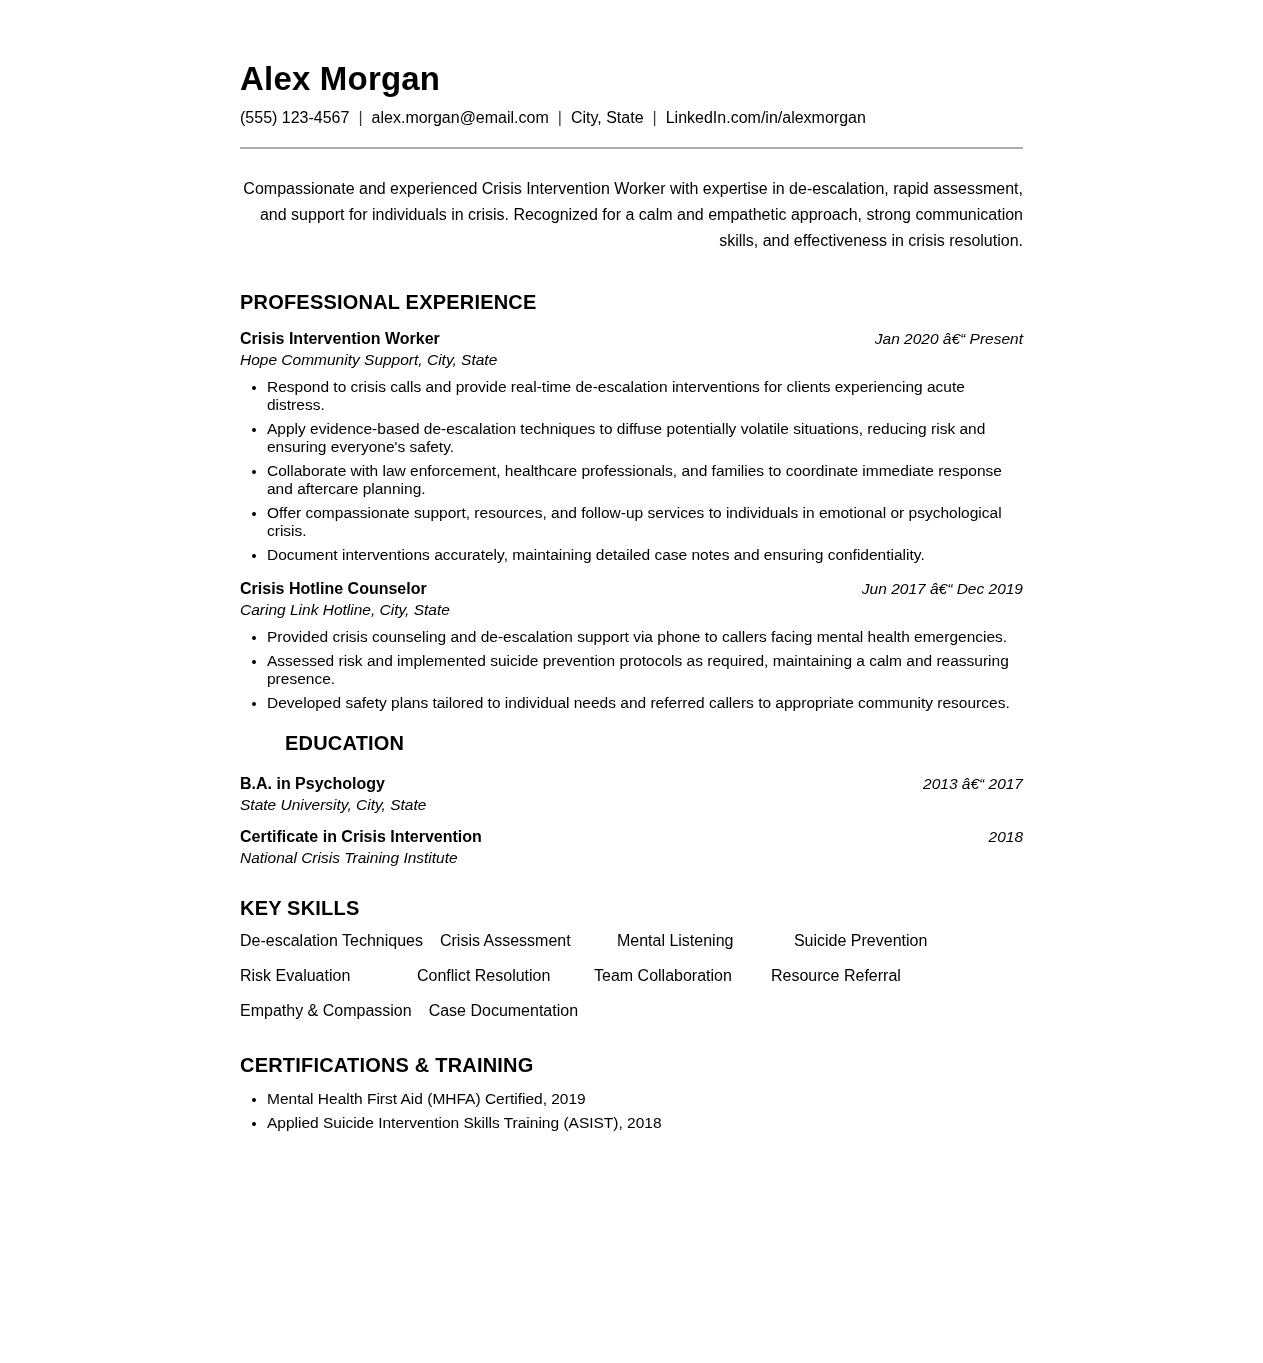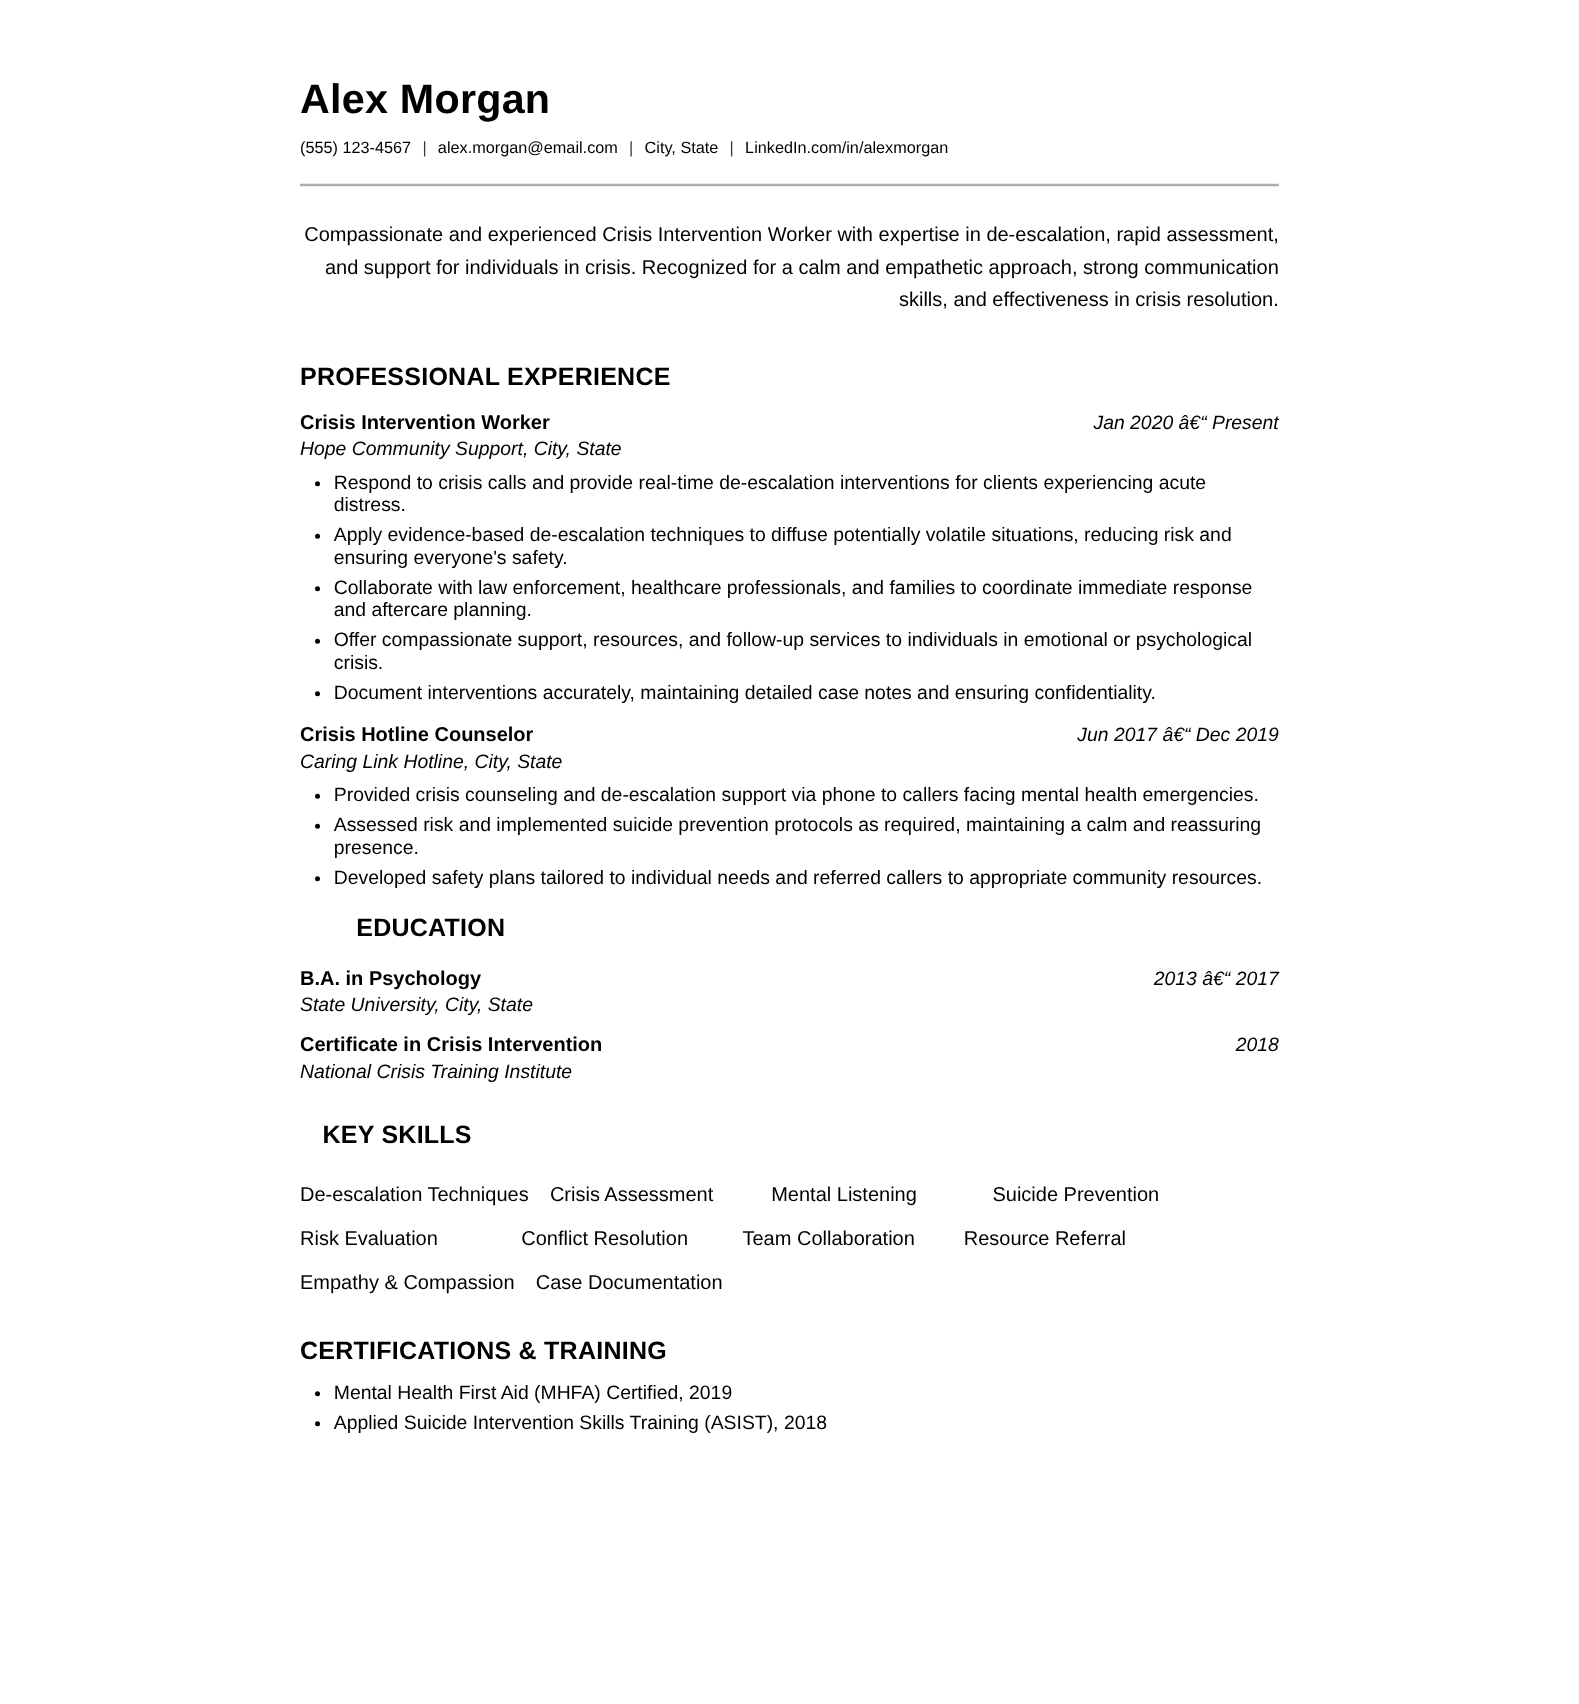--- a/index.html
+++ b/index.html
@@ -20,21 +20,21 @@
   
   h1.name {
     margin: 0;
     font-size: 33px;
     font-weight: 700;
     line-height: 38px;
     letter-spacing: 0.2px;
   }
   p.contact {
     margin: 11px 0 0 0;
-    font-size: 13px;
+    font-size: 16px;
     line-height: 18px;
   }
   .contact .sep { margin: 0 9px; color: #3a3a3a; }
   hr.divider {
     border: none;
     height: 2px;
     background: #adadad;
     margin: 20px 0 0 0;
   }
 
@@ -49,21 +49,21 @@
   
   h2.sec {
     font-size: 20px;
     font-weight: 700;
     line-height: 23px;
     letter-spacing: 0.2px;
     margin: 0;
   }
   .sec-exp h2.sec    { margin-top: 37px; }
   .sec-edu h2.sec    { margin-top: 20px; margin-left: 45px; }
-  .sec-skills h2.sec { margin-top: 30px; margin-left: 18px; }
+  .sec-skills h2.sec { margin-top: 30px; }
   .sec-certs h2.sec  { margin-top: 34px; }
 
   
   .job { margin-top: 16px; }
   .jobhead {
     display: flex;
     justify-content: space-between;
     align-items: flex-end;
     line-height: 18px;
   }
@@ -89,21 +89,21 @@
   .eduhead {
     display: flex;
     justify-content: space-between;
     align-items: baseline;
     line-height: 18px;
   }
   h3.degree { margin: 0; font-size: 16px; font-weight: 700; text-align: right; }
 
   
   .skills-grid {
-    margin-top: 28px;
+    margin-top: 12px;
     display: flex;
     flex-wrap: wrap;
     column-gap: 23px;
     row-gap: 28px;
     gap: 17px;
   }
   .skill {
     min-width: 160px;
     font-size: 16px;
     line-height: 18px;

